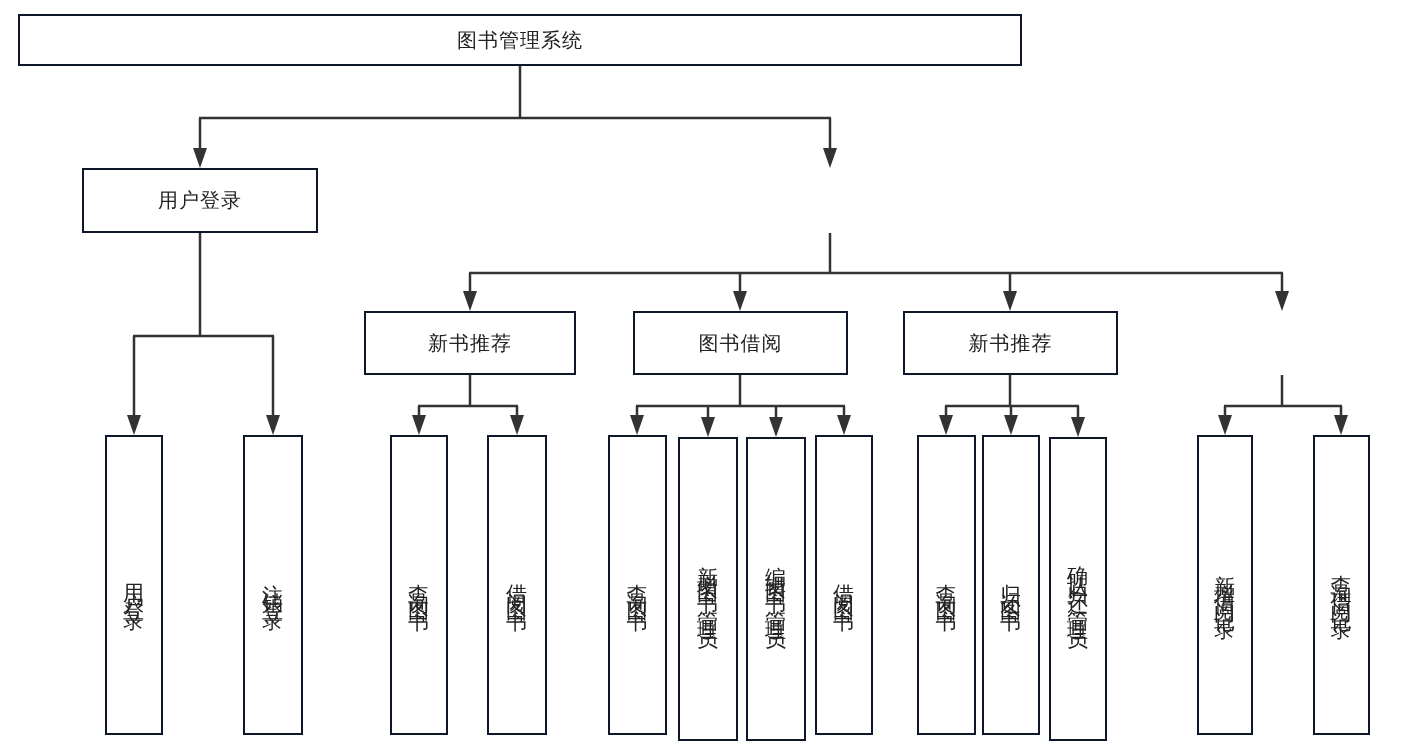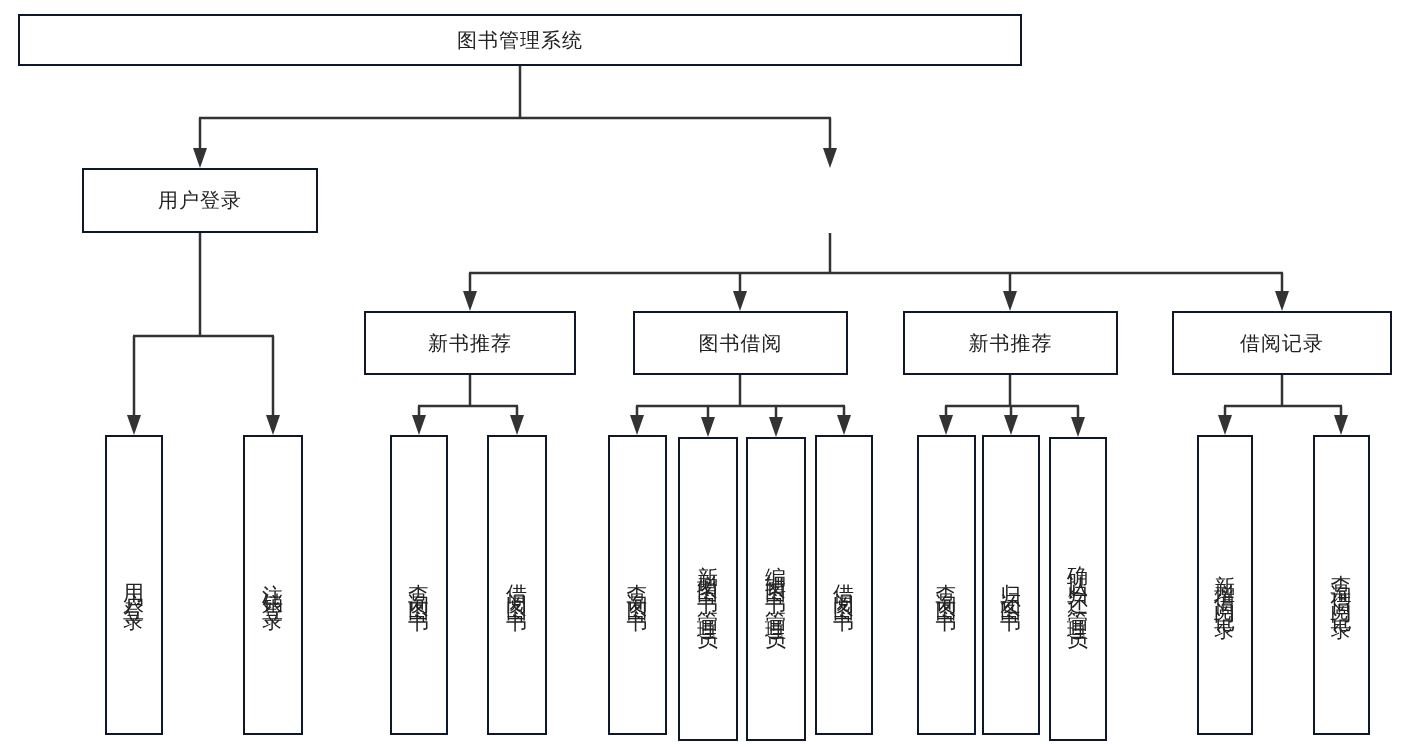--- a/index.html
+++ b/index.html
@@ -138,23 +138,20 @@
 
   <div class="node h-node" style="left:364px; top:311px; width:212px; height:64px;">
     <span>新书推荐</span>
   </div>
   <div class="node h-node" style="left:633px; top:311px; width:215px; height:64px;">
     <span>图书借阅</span>
   </div>
   <div class="node h-node" style="left:903px; top:311px; width:215px; height:64px;">
     <span>新书推荐</span>
   </div>
-  <div class="node h-node" style="left:1172px; top:311px; width:220px; height:64px;">
-    <span>借阅记录</span>
-  </div>
 
   <div class="node v-node" style="left:105px; top:435px; width:58px; height:300px;">
     <span class="vtext">用户登录</span>
   </div>
   <div class="node v-node" style="left:243px; top:435px; width:60px; height:300px;">
     <span class="vtext">注销登录</span>
   </div>
 
   <div class="node v-node" style="left:390px; top:435px; width:58px; height:300px;">
     <span class="vtext">查询图书</span>

